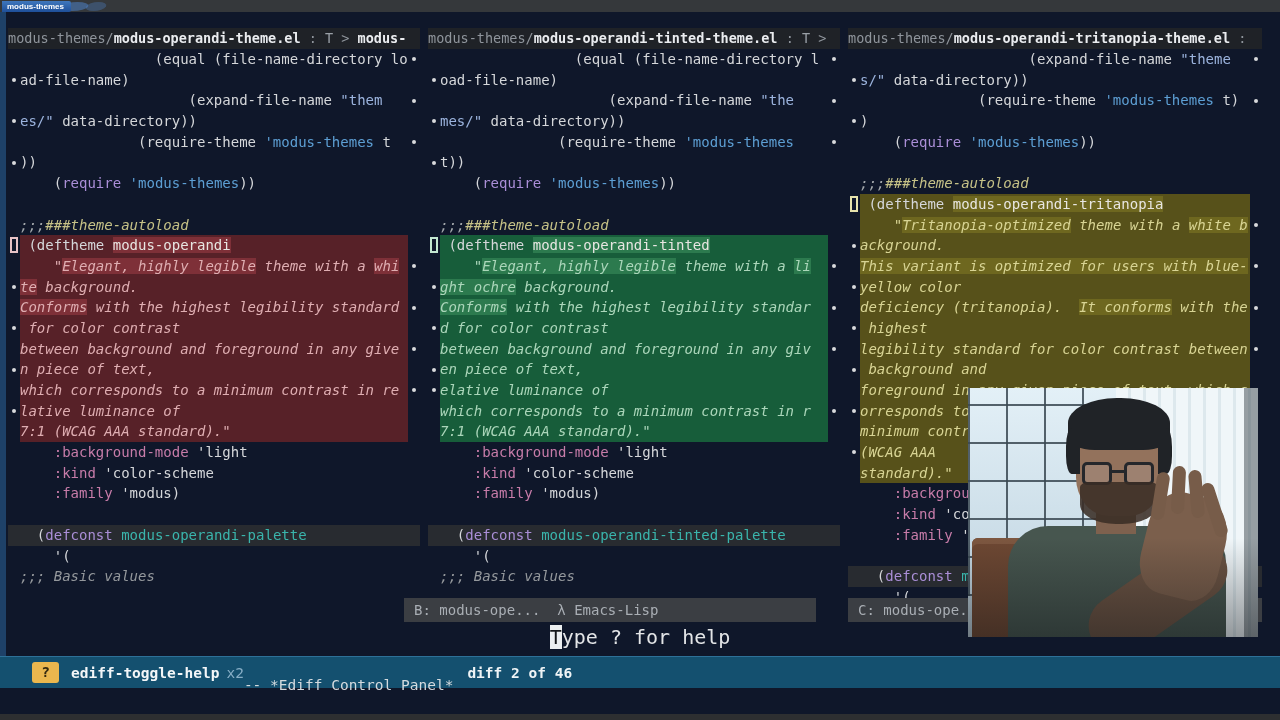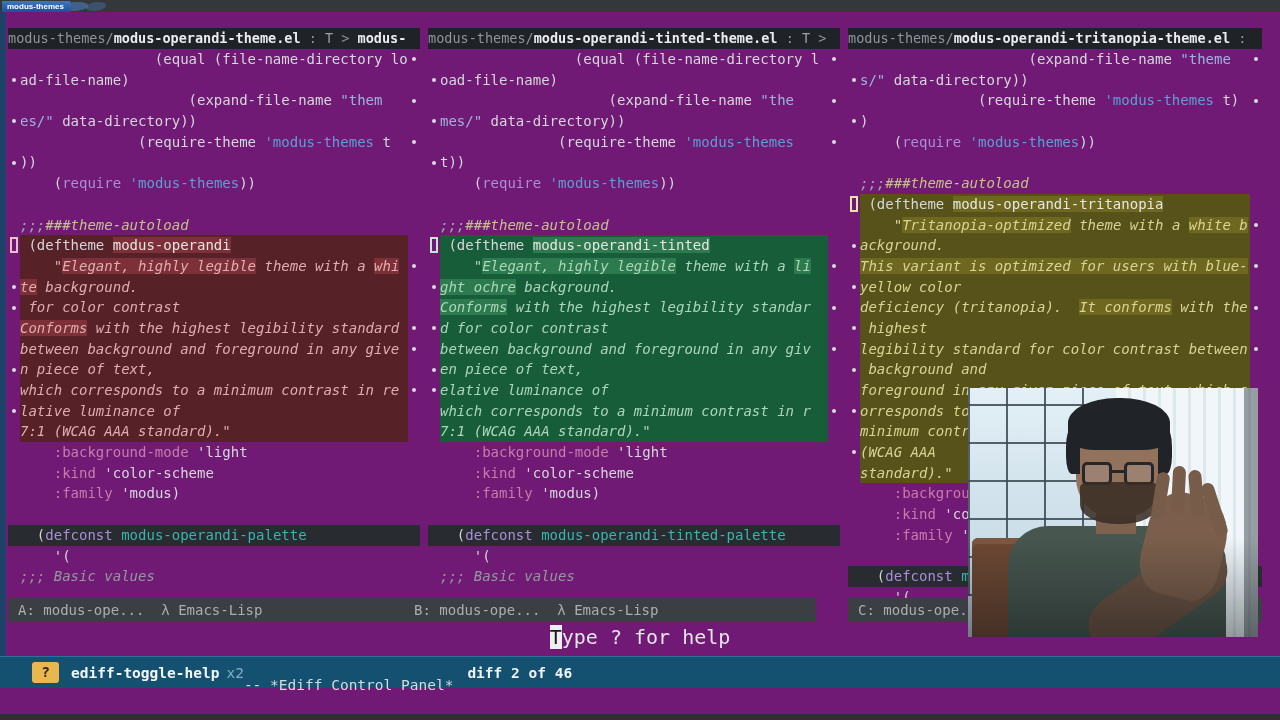--- a/index.html
+++ b/index.html
@@ -1,16 +1,16 @@
 <!DOCTYPE html>
 <html><head>
 <meta charset="utf-8">
 <style>
   html,body{margin:0;padding:0;background:#000;}
-  .screen{position:relative;width:1280px;height:720px;background:#701a75;overflow:hidden;
+  .screen{position:relative;width:1280px;height:720px;background:#0f172a;overflow:hidden;
           font-family:"DejaVu Sans Mono","Liberation Mono",monospace;}
 
   
   .topbar{position:absolute;left:0;top:0;width:1280px;height:12px;background:#35383b;}
   .tab{position:absolute;left:2px;top:1px;height:11px;line-height:11px;padding:0 7px 0 5px;
        font-family:"Liberation Sans",sans-serif;font-size:8px;font-weight:bold;color:#fff;
        background:linear-gradient(#3f77bd,#1e4f99);border-radius:0 2px 2px 0;z-index:3;}
   .swirl{position:absolute;top:2px;height:9px;border-radius:50%;background:#4d82c6;opacity:.55;z-index:2;}
   .swirl.s1{left:62px;width:26px;transform:skewX(-30deg);}
   .swirl.s2{left:86px;width:20px;opacity:.35;transform:skewX(-30deg);}
@@ -205,32 +205,32 @@
           </div>
         </div>
         <div class="row">
           <div class="fr">
             <span class="dot"></span>
           </div>
           <div class="code bg-diff"><span class="sg-hi">te</span><span class="sg-doc"> background.</span></div>
           <div class="fr"></div>
         </div>
         <div class="row">
+          <div class="fr"></div>
+          <div class="code bg-diff"><span class="sg-hi">Conforms</span><span class="sg-doc"> with the highest legibility standard</span></div>
+          <div class="fr">
+            <span class="dot"></span>
+          </div>
+        </div>
+        <div class="row">
           <div class="fr">
             <span class="dot"></span>
           </div>
           <div class="code bg-diff"><span class="sg-doc"> for color contrast</span></div>
           <div class="fr"></div>
-        </div>
-        <div class="row">
-          <div class="fr"></div>
-          <div class="code bg-diff"><span class="sg-hi">Conforms</span><span class="sg-doc"> with the highest legibility standard</span></div>
-          <div class="fr">
-            <span class="dot"></span>
-          </div>
         </div>
         <div class="row">
           <div class="fr"></div>
           <div class="code bg-diff"><span class="sg-doc">between background and foreground in any give</span></div>
           <div class="fr">
             <span class="dot"></span>
           </div>
         </div>
         <div class="row">
           <div class="fr">
@@ -630,21 +630,20 @@
           <div class="fr"></div>
         </div>
         <div class="row">
           <div class="fr"></div>
           <div class="code"><span class="sg-d">    '(</span></div>
           <div class="fr"></div>
         </div>
       </div>
   </div>
 
-  <div class="modeline" id="mlA">A: modus-ope...  λ Emacs-Lisp</div>
   <div class="modeline" id="mlB">B: modus-ope...  λ Emacs-Lisp</div>
   <div class="modeline" id="mlC">C: modus-ope...  λ Emacs-Lisp</div>
 
   <div class="minibuffer"><span class="block-cursor">T</span><span>ype ? for help</span></div>
 
   <div class="ediff-bar">
     <span class="key-badge">?</span>
     <span class="ediff-cmd">ediff-toggle-help</span>
     <span class="ediff-rep">x2</span>
     <span class="ediff-buf">-- *Ediff Control Panel*</span>

